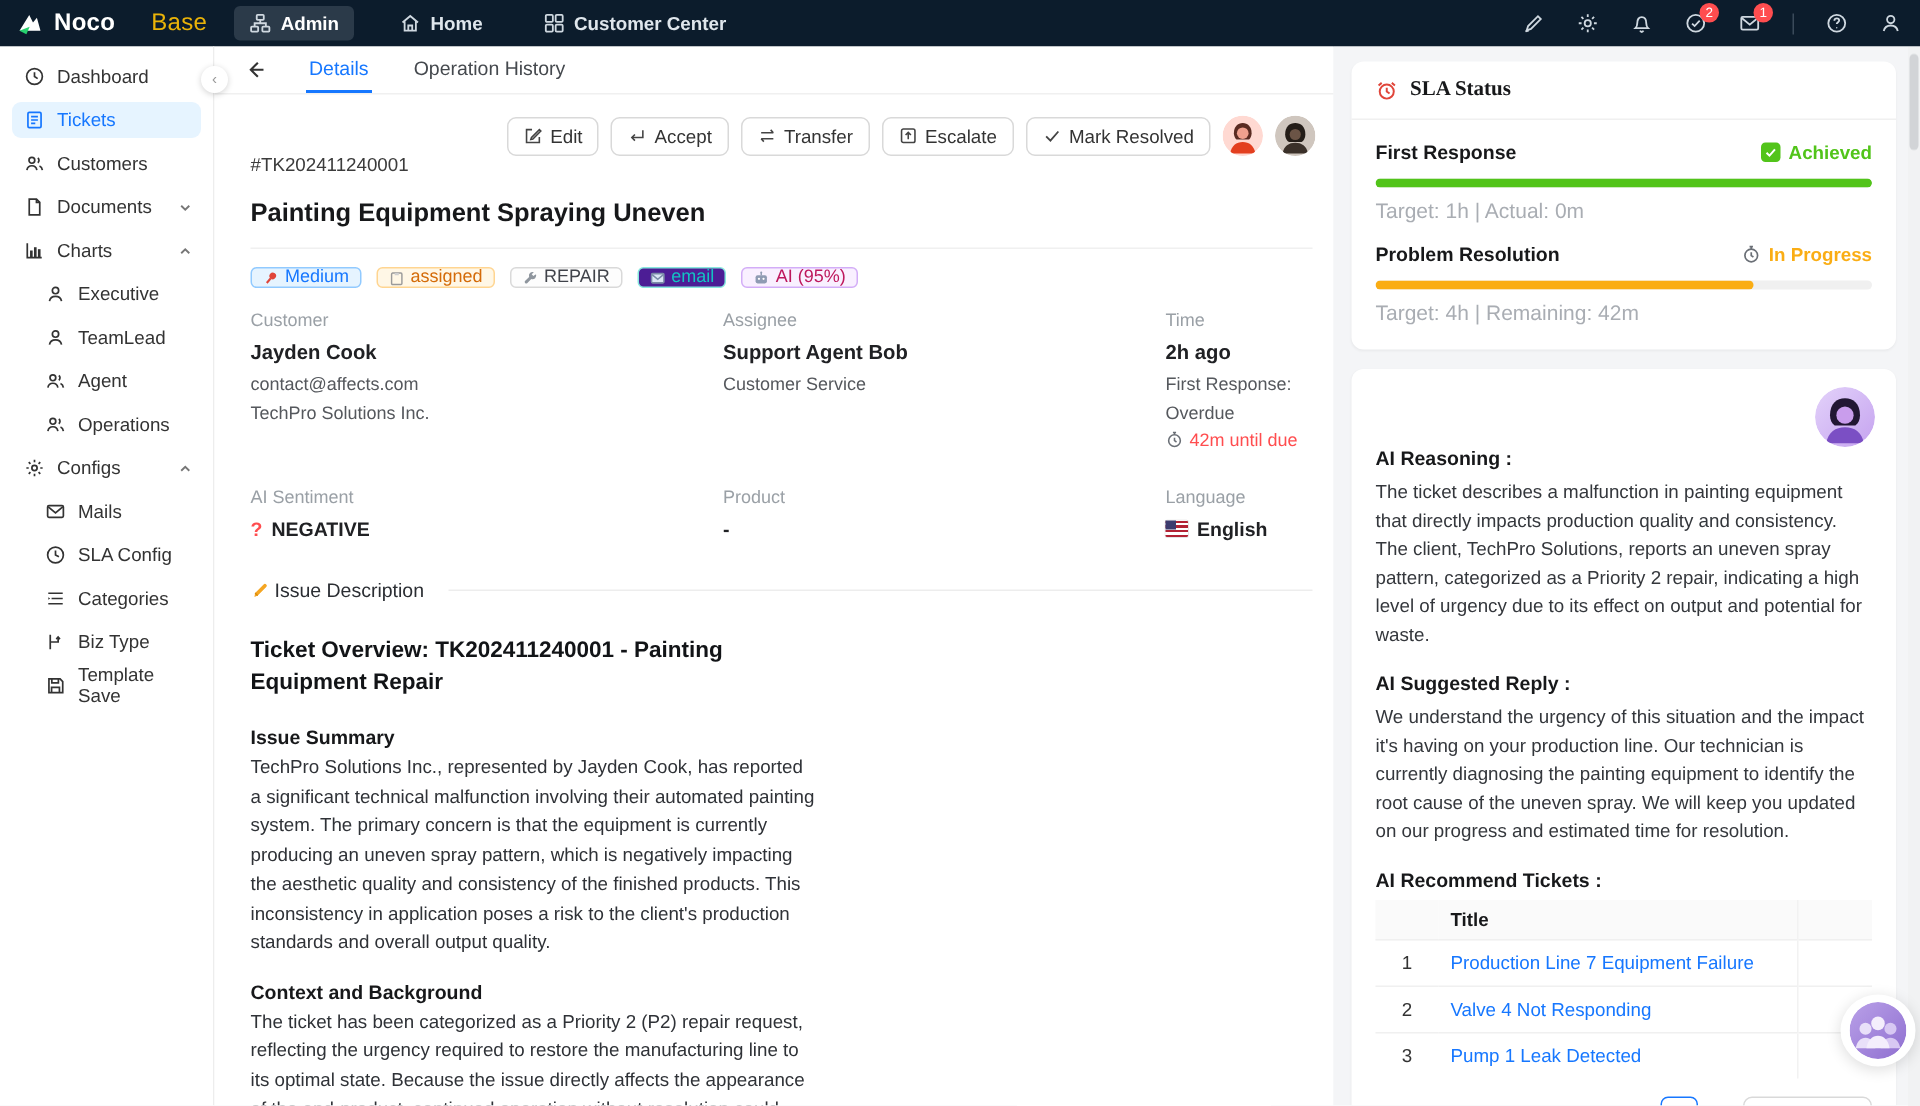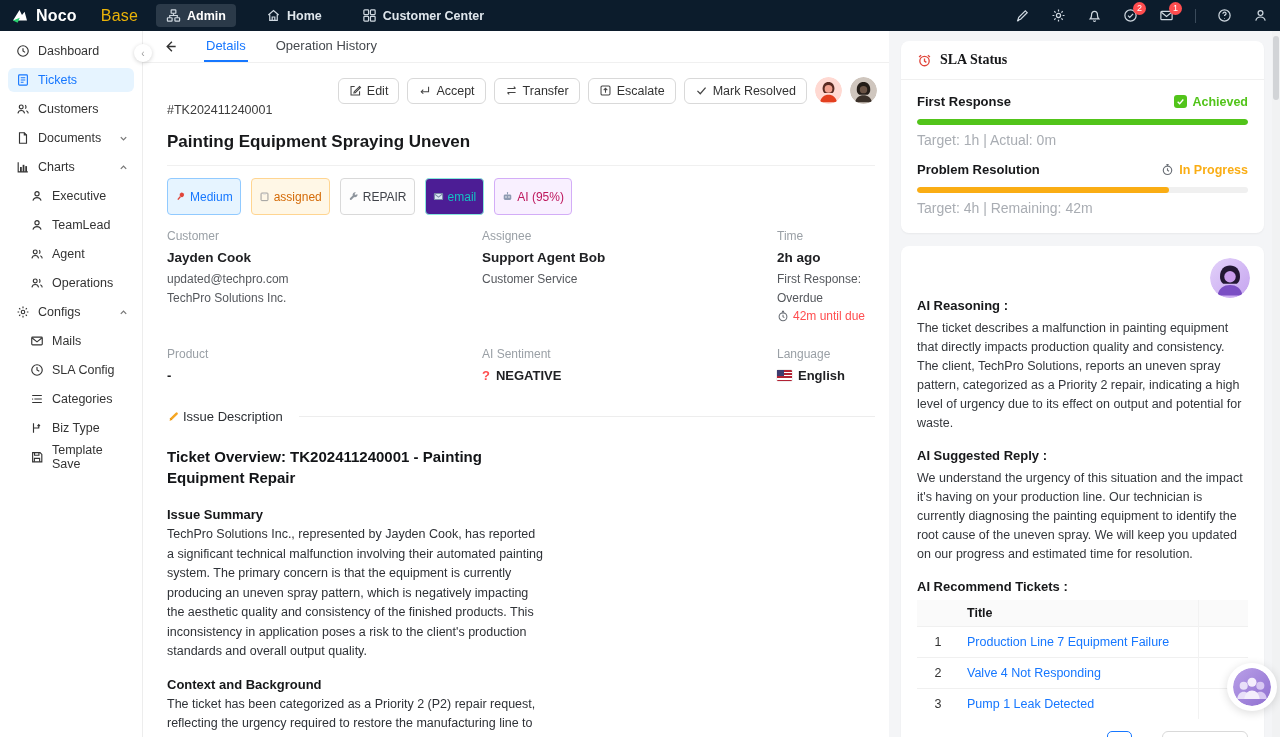--- a/index.html
+++ b/index.html
@@ -42,21 +42,21 @@
 
   .actions-row { position:absolute; top:14px; right:12px; display:flex; align-items:center; gap:8px; }
   .btn { display:inline-flex; align-items:center; gap:5px; height:26px; padding:0 10px; border:1px solid #d9d9d9; border-radius:6px; background:#fff; font-size:12.5px; color:#333; cursor:pointer; white-space:nowrap; }
   .btn .bi { width:13px; height:13px; color:#444; }
   .avatar-sm { width:27px; height:27px; border-radius:50%; overflow:hidden; flex:0 0 auto; }
 
   .ticket-number { font-size:12.5px; color:#3c3c3c; margin-top:24px; }
   .ticket-title { font-size:17px; font-weight:bold; color:#17181a; margin-top:15px; padding-bottom:13px; border-bottom:1px solid #f0f0f0; }
 
   .tag-row { display:flex; gap:10px; margin:12px 0 14px; }
-  .tag { display:inline-flex; align-items:center; gap:4px; height:37px; padding:0 7px; border-radius:4px; font-size:12px; border:1px solid; white-space:nowrap; }
+  .tag { display:inline-flex; align-items:flex-end; gap:4px; height:14px; padding:0 7px; border-radius:4px; font-size:12px; border:1px solid; white-space:nowrap; }
   .tag-blue   { color:#1677ff; background:#e6f4ff; border-color:#91caff; }
   .tag-orange { color:#d46b08; background:#fff7e6; border-color:#ffd591; }
   .tag-gray   { color:#40434a; background:#fdfdfd; border-color:#d9d9d9; }
   .tag-teal   { color:#13c2c2; background:#4c1d95; border-color:#87e8de; }
   .tag-purple { color:#be185d; background:#f9f0ff; border-color:#d3adf7; }
 
   .info-grid { display:grid; grid-template-columns:315px 295px 1fr; row-gap:24px; margin-top:10px; }
   .f-label { font-size:12px; color:#9aa0a6; margin-bottom:7px; }
   .f-name { font-size:13.5px; font-weight:bold; color:#202124; margin-bottom:5px; }
   .f-line { font-size:12px; color:#55585d; line-height:1.55; }
@@ -425,50 +425,50 @@
               <circle cx="10.2" cy="8.6" r="1.1" fill="#fff"></circle>
             </svg>
           <span>AI (95%)</span>
         </span>
       </div>
 
       <div class="info-grid">
         <div>
           <div class="f-label">Customer</div>
           <div class="f-name">Jayden Cook</div>
-          <div class="f-line">updated@techpro.com</div>
+          <div class="f-line">contact@affects.com</div>
           <div class="f-line">TechPro Solutions Inc.</div>
         </div>
         <div>
           <div class="f-label">Assignee</div>
           <div class="f-name">Support Agent Bob</div>
           <div class="f-line">Customer Service</div>
         </div>
         <div>
           <div class="f-label">Time</div>
           <div class="f-name">2h ago</div>
           <div class="f-line">First Response: Overdue</div>
           <div class="f-red">
             <svg width="12" height="12" viewBox="0 0 16 16" fill="none" stroke="#6a6f76" stroke-width="1.4">
                 <circle cx="8" cy="9" r="5.2"></circle>
                 <path d="M8 6.4 V9 L9.8 10.2 M6.6 1.8 h2.8 M8 1.8 V3.6"></path>
               </svg>
             <span>42m until due</span>
           </div>
         </div>
         <div>
-          <div class="f-label">Product</div>
-          <div class="f-strong">-</div>
-        </div>
-        <div>
           <div class="f-label">AI Sentiment</div>
           <div class="f-strong">
             <span class="q-red">?</span>
             <span>NEGATIVE</span>
           </div>
+        </div>
+        <div>
+          <div class="f-label">Product</div>
+          <div class="f-strong">-</div>
         </div>
         <div>
           <div class="f-label">Language</div>
           <div class="f-strong">
             <span class="flag"></span>
             <span>English</span>
           </div>
         </div>
       </div>
 

